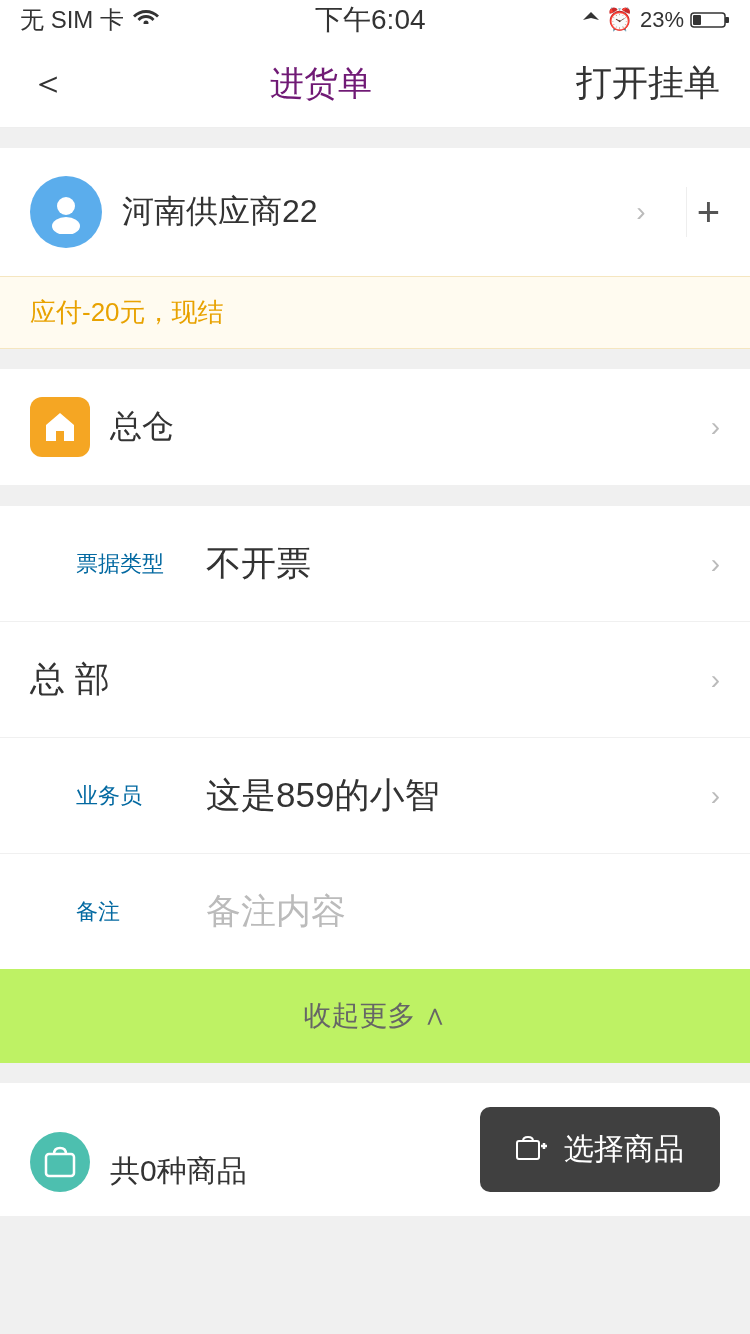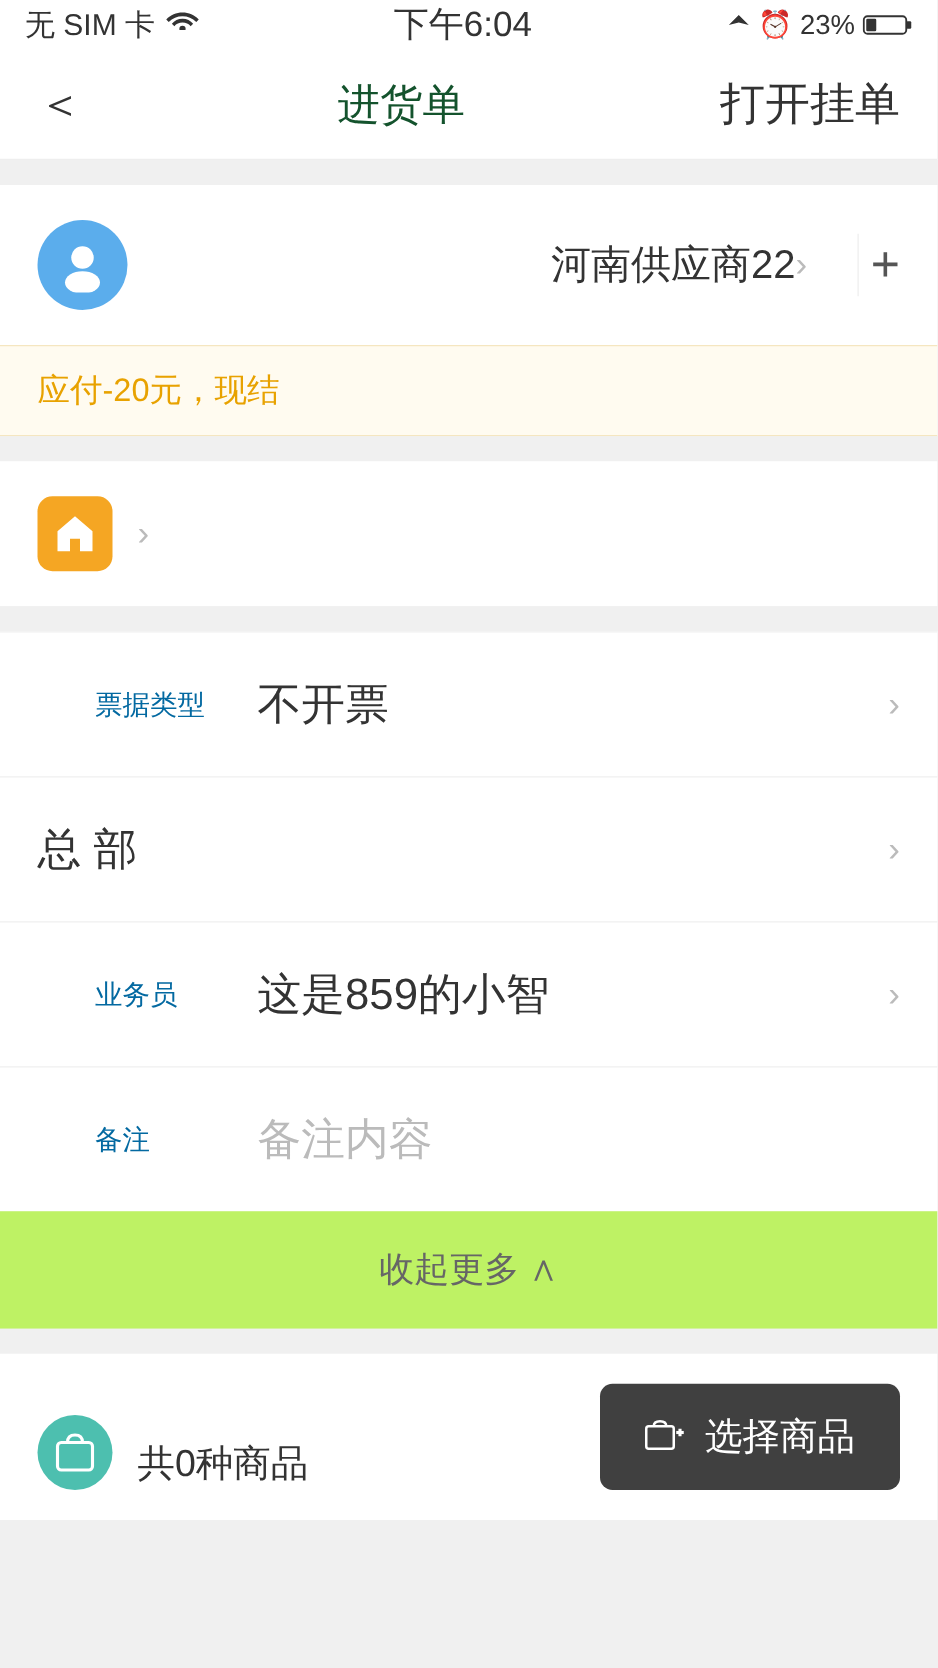--- a/index.html
+++ b/index.html
@@ -41,21 +41,21 @@
       border-bottom: 1px solid #eee;
     }
     .nav-back {
       font-size: 36px;
       color: #333;
       cursor: pointer;
     }
     .nav-title {
       font-size: 34px;
       font-weight: 500;
-      color: #14532d;
+      color: #701a75;
     }
     .nav-action {
       font-size: 36px;
       color: #333;
       cursor: pointer;
     }
 
     
     .section-gap {
       width: 750px;
@@ -69,21 +69,20 @@
       width: 750px;
     }
 
     
     .supplier-row {
       display: flex;
       align-items: center;
       padding: 28px 30px;
       background: #fff;
       border-bottom: none;
-      text-align: right;
     }
     .supplier-avatar {
       width: 72px;
       height: 72px;
       border-radius: 50%;
       background: #5badec;
       display: flex;
       align-items: center;
       justify-content: center;
       margin-right: 20px;
@@ -282,20 +281,21 @@
 
 <div class="section-gap"></div>
 
 <div class="card">
   <div class="warehouse-row">
     <div class="warehouse-icon">
       <svg width="36" height="36" viewBox="0 0 36 36">
         <path d="M18 4 L32 16 L32 32 L22 32 L22 22 L14 22 L14 32 L4 32 L4 16 Z" fill="#fff"></path>
       </svg>
     </div>
+    <span class="warehouse-name">总仓</span>
     <span class="chevron">›</span>
   </div>
 </div>
 
 <div class="section-gap"></div>
 
 <div class="card">
 
   <div class="form-row">
     <span class="form-label">票据类型</span>

